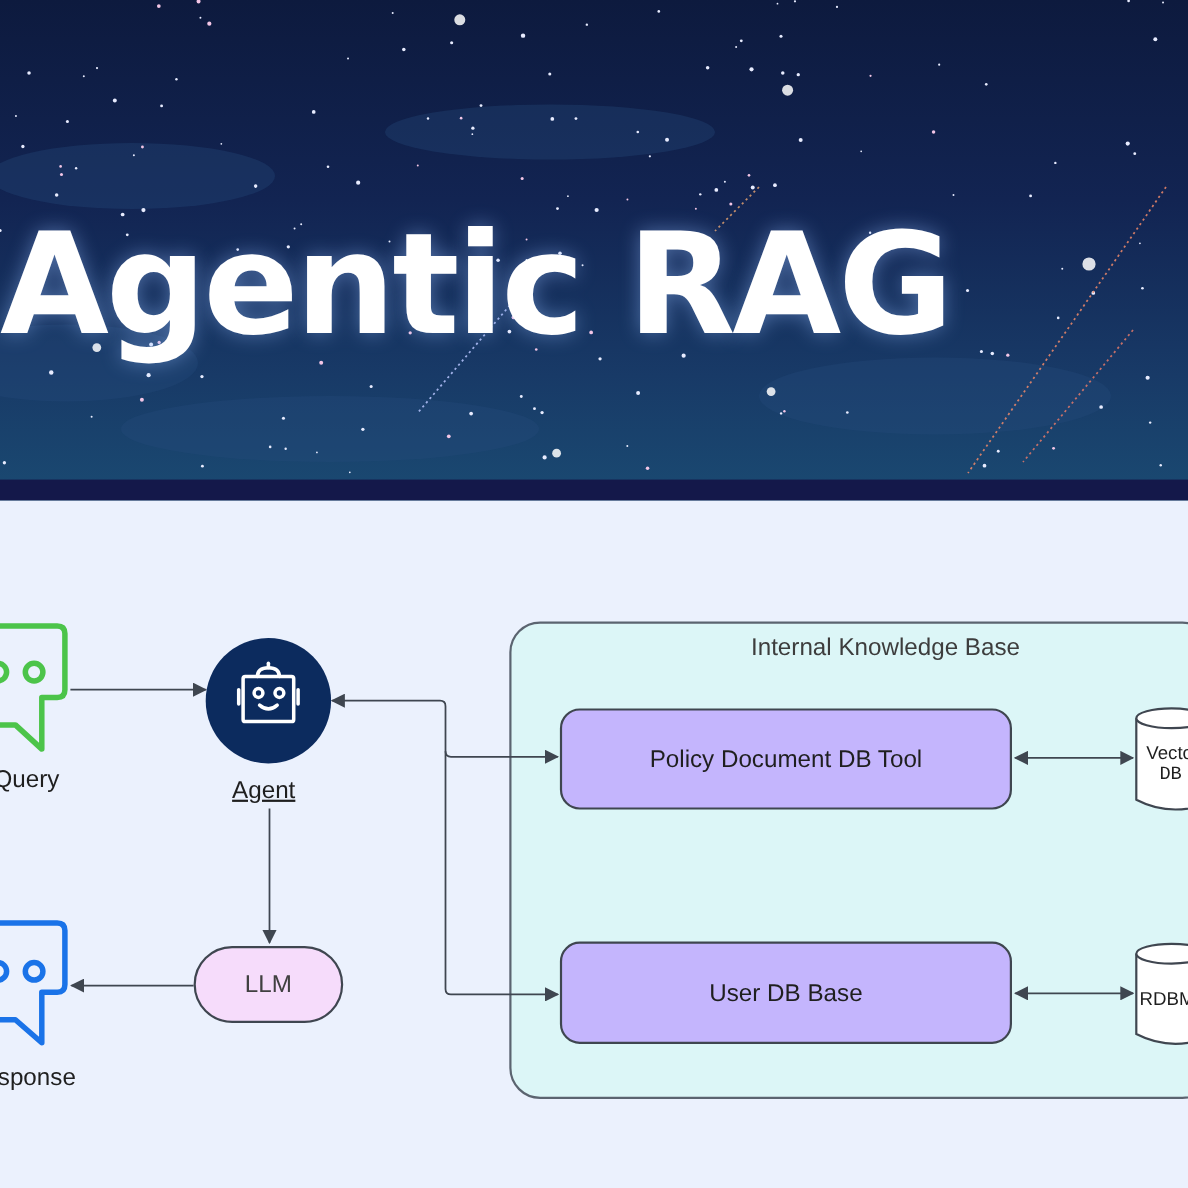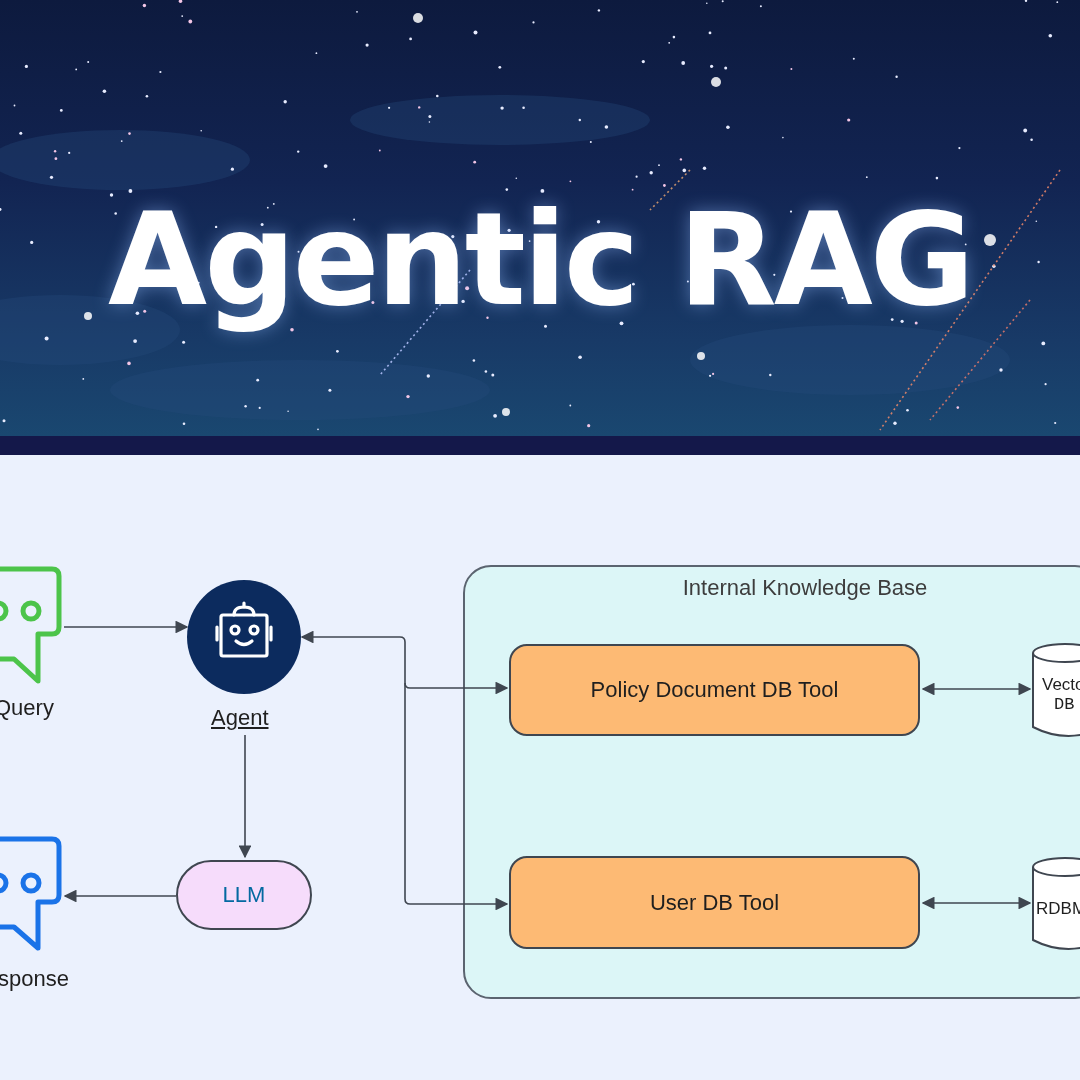--- a/index.html
+++ b/index.html
@@ -1,29 +1,29 @@
 <!DOCTYPE html>
 <html><head>
 <meta charset="utf-8">
 <style>
   html,body{margin:0;padding:0;}
   body{width:1080px;height:1080px;overflow:hidden;background:#ebf1fd;font-family:"Liberation Sans",sans-serif;position:relative;}
   #banner{position:absolute;left:0;top:0;width:1080px;height:455px;overflow:hidden;
     background:linear-gradient(180deg,#0d1a3e 0%,#122452 40%,#183a67 75%,#1a4a72 100%);}
   #banner-strip{position:absolute;left:0;top:436px;width:1080px;height:19px;background:#14184a;}
   #stars{position:absolute;left:0;top:0;width:1080px;height:436px;}
-  #title{position:absolute;left:0;top:185px;width:1080px;text-align:center;color:#fff;
+  #title{position:absolute;left:0;top:185px;width:1080px;color:#fff;
     font-family:"DejaVu Sans",sans-serif;font-weight:bold;font-size:128px;letter-spacing:-3px;line-height:150px;
     text-shadow:0 0 18px rgba(150,190,255,0.45);}
   #diagram{position:absolute;left:0;top:455px;width:1080px;height:768px;}
   .lbl{position:absolute;font-size:22px;color:#1f1f1f;white-space:nowrap;}
-  .box{position:absolute;background:#fdba74;border:2px solid #3f4650;border-radius:18px;display:flex;align-items:center;justify-content:center;font-size:22px;color:#1f1f1f;box-sizing:border-box;}
+  .box{position:absolute;background:#c4b5fd;border:2px solid #3f4650;border-radius:18px;display:flex;align-items:center;justify-content:center;font-size:22px;color:#1f1f1f;box-sizing:border-box;}
   #kb{position:absolute;left:463px;top:110px;width:640px;height:434px;background:#dcf6f7;border:2px solid #5b6470;border-radius:28px;box-sizing:border-box;}
   #kb-title{position:absolute;left:0;width:680px;top:8px;text-align:center;font-size:22px;color:#3d3d3d;}
-  #llm{position:absolute;left:176px;top:405px;width:136px;height:70px;background:#f6dcfb;border:2px solid #3f4650;border-radius:35px;display:flex;align-items:center;justify-content:center;font-size:22px;color:#0369a1;box-sizing:border-box;}
+  #llm{position:absolute;left:176px;top:405px;width:136px;height:70px;background:#f6dcfb;border:2px solid #3f4650;border-radius:35px;display:flex;align-items:center;justify-content:center;font-size:22px;color:#404040;box-sizing:border-box;}
   svg.lines{position:absolute;left:0;top:0;}
 </style>
 </head>
 <body>
 
 <div id="banner">
   <svg id="stars" width="1080" height="436">
       <ellipse cx="120" cy="160" rx="130" ry="30" fill="#244b7a" opacity="0.35"></ellipse>
       <ellipse cx="500" cy="120" rx="150" ry="25" fill="#244b7a" opacity="0.35"></ellipse>
       <ellipse cx="850" cy="360" rx="160" ry="35" fill="#244b7a" opacity="0.35"></ellipse>
@@ -268,18 +268,18 @@
     </g>
   </svg>
 
   <div class="lbl" style="left:-6px;top:240px;">Query</div>
   <div class="lbl" style="left:211px;top:250px;text-decoration:underline;">Agent</div>
   <div class="lbl" style="left:-2px;top:511px;">sponse</div>
 
   <div id="llm">LLM</div>
 
   <div class="box" style="left:509px;top:189px;width:411px;height:92px;">Policy Document DB Tool</div>
-  <div class="box" style="left:509px;top:401px;width:411px;height:93px;">User DB Tool</div>
+  <div class="box" style="left:509px;top:401px;width:411px;height:93px;">User DB Base</div>
 
   <div class="lbl" style="left:1042px;top:220px;font-size:17px;">Vecto</div>
   <div class="lbl" style="left:1054px;top:240px;font-size:17px;font-family:Liberation Mono, monospace;">DB</div>
   <div class="lbl" style="left:1036px;top:444px;font-size:17px;">RDBM</div>
 </div>
 
 </body></html>

